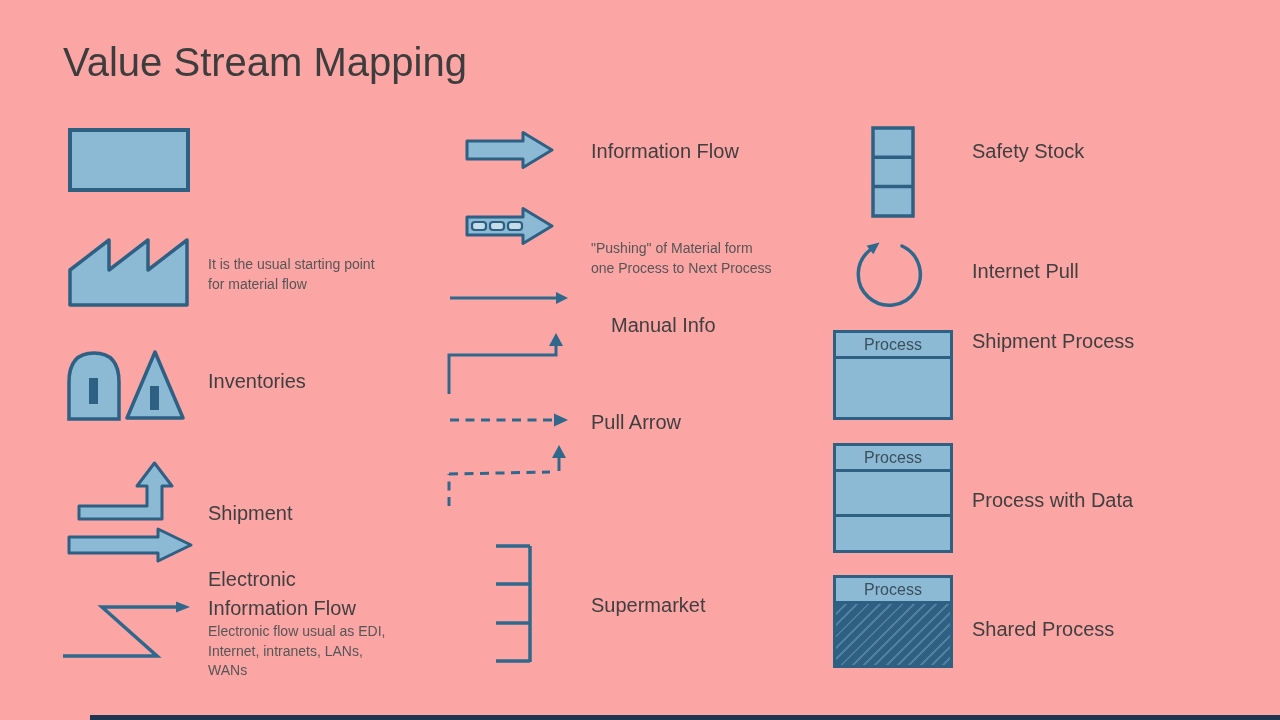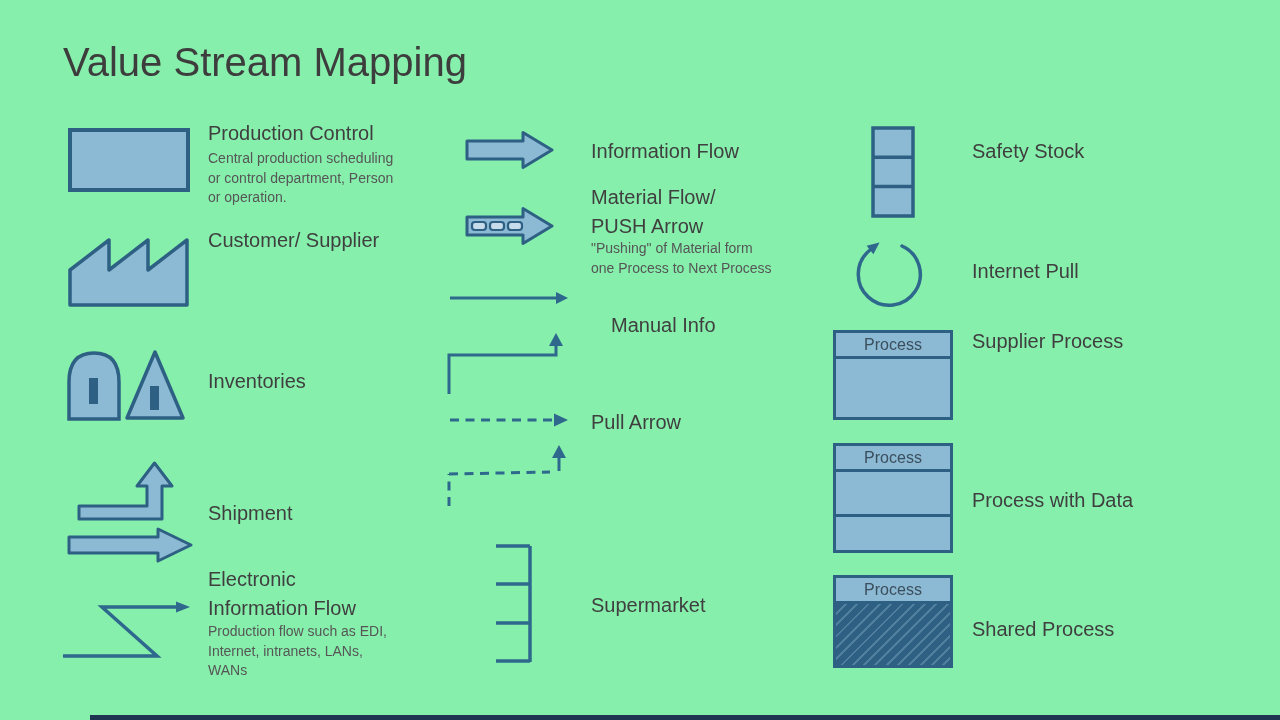--- a/index.html
+++ b/index.html
@@ -1,18 +1,18 @@
 <!DOCTYPE html>
 <html><head>
 <meta charset="utf-8">
 <style>
   * { margin:0; padding:0; box-sizing:border-box; }
   html,body { width:1280px; height:720px; }
   body { font-family:"Liberation Sans", sans-serif; background:#fcfcfc; overflow:hidden; }
-  .canvas { position:relative; width:1280px; height:720px; background:#86efac; }
+  .canvas { position:relative; width:1280px; height:720px; background:#fca5a5; }
   .title { position:absolute; left:63px; top:40px; font-size:40px; font-weight:400; color:#3d3d3d; }
   .icon { position:absolute; }
   .heading { position:absolute; font-size:20px; color:#3f3f3f; line-height:29px; white-space:pre-line; }
   .desc { position:absolute; font-size:14px; color:#565656; line-height:19.5px; white-space:pre-line; }
   .pbox { position:absolute; border:3px solid #2d6083; background:#8cb9d4; }
   .pbox-header { height:26px; border-bottom:3px solid #2d6083; display:flex; align-items:center;
                  justify-content:center; font-size:16px; color:#3b4f5c; }
   .pbox-row { border-bottom:3px solid #2d6083; }
   .hatch-body { position:absolute; left:0; right:0; top:26px; bottom:0;
                 background:repeating-linear-gradient(135deg,#2d6083 0 6px,#50809e 6px 8px); }
@@ -22,29 +22,26 @@
 </head>
 <body>
 
 <div class="canvas">
 
   <div class="title">Value Stream Mapping</div>
 
   <svg class="icon" style="left:68px;top:128px" width="122" height="64" viewBox="0 0 122 64">
     <rect x="2" y="2" width="118" height="60" fill="#8cb9d4" stroke="#2d6083" stroke-width="4"></rect>
   </svg>
-  <div class="heading" style="left:208px;top:119px">Production Control</div>
-  <div class="desc" style="left:208px;top:149px;width:230px">Central production scheduling
-or control department, Person
-or operation.</div>
 
   <svg class="icon" style="left:68px;top:237px" width="122" height="70" viewBox="0 0 122 70">
     <polygon points="2,68 2,33 41,3 41,33 80,3 80,33 119,3 119,68" fill="#8cb9d4" stroke="#2d6083" stroke-width="3.5" stroke-linejoin="round"></polygon>
   </svg>
-  <div class="heading" style="left:208px;top:226px">Customer/ Supplier</div>
+  <div class="desc" style="left:208px;top:255px;width:230px">It is the usual starting point
+for material flow</div>
 
   <svg class="icon" style="left:66px;top:350px" width="56" height="72" viewBox="0 0 56 72">
     <path d="M3,69 V32 Q3,3 28,3 Q53,3 53,32 V69 Z" fill="#8cb9d4" stroke="#2d6083" stroke-width="3.5"></path>
     <rect x="23" y="28" width="9" height="26" fill="#2d6083"></rect>
   </svg>
   <svg class="icon" style="left:124px;top:348px" width="62" height="74" viewBox="0 0 62 74">
     <polygon points="31,4 59,70 3,70" fill="#8cb9d4" stroke="#2d6083" stroke-width="3.5" stroke-linejoin="round"></polygon>
     <rect x="26" y="38" width="9" height="24" fill="#2d6083"></rect>
   </svg>
   <div class="heading" style="left:208px;top:367px">Inventories</div>
@@ -56,37 +53,35 @@
     <path d="M2,11 H91 V3 L124,19 L91,35 V27 H2 Z" fill="#8cb9d4" stroke="#2d6083" stroke-width="3" stroke-linejoin="round"></path>
   </svg>
   <div class="heading" style="left:208px;top:499px">Shipment</div>
 
   <svg class="icon" style="left:60px;top:600px" width="135" height="64" viewBox="0 0 135 64">
     <polyline points="3,56 97,56 42,7 116,7" fill="none" stroke="#2e688c" stroke-width="3.5"></polyline>
     <polygon points="116,1.5 130,7 116,12.5" fill="#2e688c"></polygon>
   </svg>
   <div class="heading" style="left:208px;top:565px;width:180px">Electronic
 Information Flow</div>
-  <div class="desc" style="left:208px;top:622px;width:220px">Production flow such as EDI,
+  <div class="desc" style="left:208px;top:622px;width:220px">Electronic flow usual as EDI,
 Internet, intranets, LANs,
 WANs</div>
 
   <svg class="icon" style="left:465px;top:130px" width="90" height="40" viewBox="0 0 90 40">
     <path d="M2,11 H58 V2.5 L87,20 L58,37.5 V29 H2 Z" fill="#8cb9d4" stroke="#2d6083" stroke-width="3" stroke-linejoin="round"></path>
   </svg>
   <div class="heading" style="left:591px;top:137px">Information Flow</div>
 
   <svg class="icon" style="left:465px;top:206px" width="90" height="40" viewBox="0 0 90 40">
     <path d="M2,11 H58 V2.5 L87,20 L58,37.5 V29 H2 Z" fill="#8cb9d4" stroke="#2d6083" stroke-width="3" stroke-linejoin="round"></path>
     <rect x="7" y="16" width="14" height="8" rx="3" fill="#c7dcea" stroke="#2d6083" stroke-width="2.2"></rect>
     <rect x="25" y="16" width="14" height="8" rx="3" fill="#c7dcea" stroke="#2d6083" stroke-width="2.2"></rect>
     <rect x="43" y="16" width="14" height="8" rx="3" fill="#c7dcea" stroke="#2d6083" stroke-width="2.2"></rect>
   </svg>
-  <div class="heading" style="left:591px;top:183px;width:200px">Material Flow/
-PUSH Arrow</div>
   <div class="desc" style="left:591px;top:239px;width:220px">"Pushing" of Material form
 one Process to Next Process</div>
 
   <svg class="icon" style="left:448px;top:288px" width="124" height="20" viewBox="0 0 124 20">
     <line x1="2" y1="10" x2="108" y2="10" stroke="#2e688c" stroke-width="3"></line>
     <polygon points="108,4 120,10 108,16" fill="#2e688c"></polygon>
   </svg>
   <div class="heading" style="left:611px;top:311px">Manual Info</div>
   <svg class="icon" style="left:446px;top:328px" width="120" height="70" viewBox="0 0 120 70">
     <polyline points="3,66 3,27 110,27 110,18" fill="none" stroke="#2e688c" stroke-width="3"></polyline>
@@ -123,21 +118,21 @@
 
   <svg class="icon" style="left:854px;top:238px" width="72" height="72" viewBox="0 0 72 72">
     <path d="M48,8 A31,31 0 1 1 16,12" fill="none" stroke="#2e688c" stroke-width="3.5" stroke-linecap="round"></path>
     <polygon points="25.5,4.6 19.4,16.3 12.6,7.7" fill="#2e688c"></polygon>
   </svg>
   <div class="heading" style="left:972px;top:257px">Internet Pull</div>
 
   <div class="pbox" style="left:833px;top:330px;width:120px;height:90px">
     <div class="pbox-header">Process</div>
   </div>
-  <div class="heading" style="left:972px;top:327px">Supplier Process</div>
+  <div class="heading" style="left:972px;top:327px">Shipment Process</div>
 
   <div class="pbox" style="left:833px;top:443px;width:120px;height:110px">
     <div class="pbox-header">Process</div>
     <div class="pbox-row" style="height:45px"></div>
   </div>
   <div class="heading" style="left:972px;top:486px">Process with Data</div>
 
   <div class="pbox" style="left:833px;top:575px;width:120px;height:93px">
     <div class="pbox-header">Process</div>
     <div class="hatch-body"></div>

